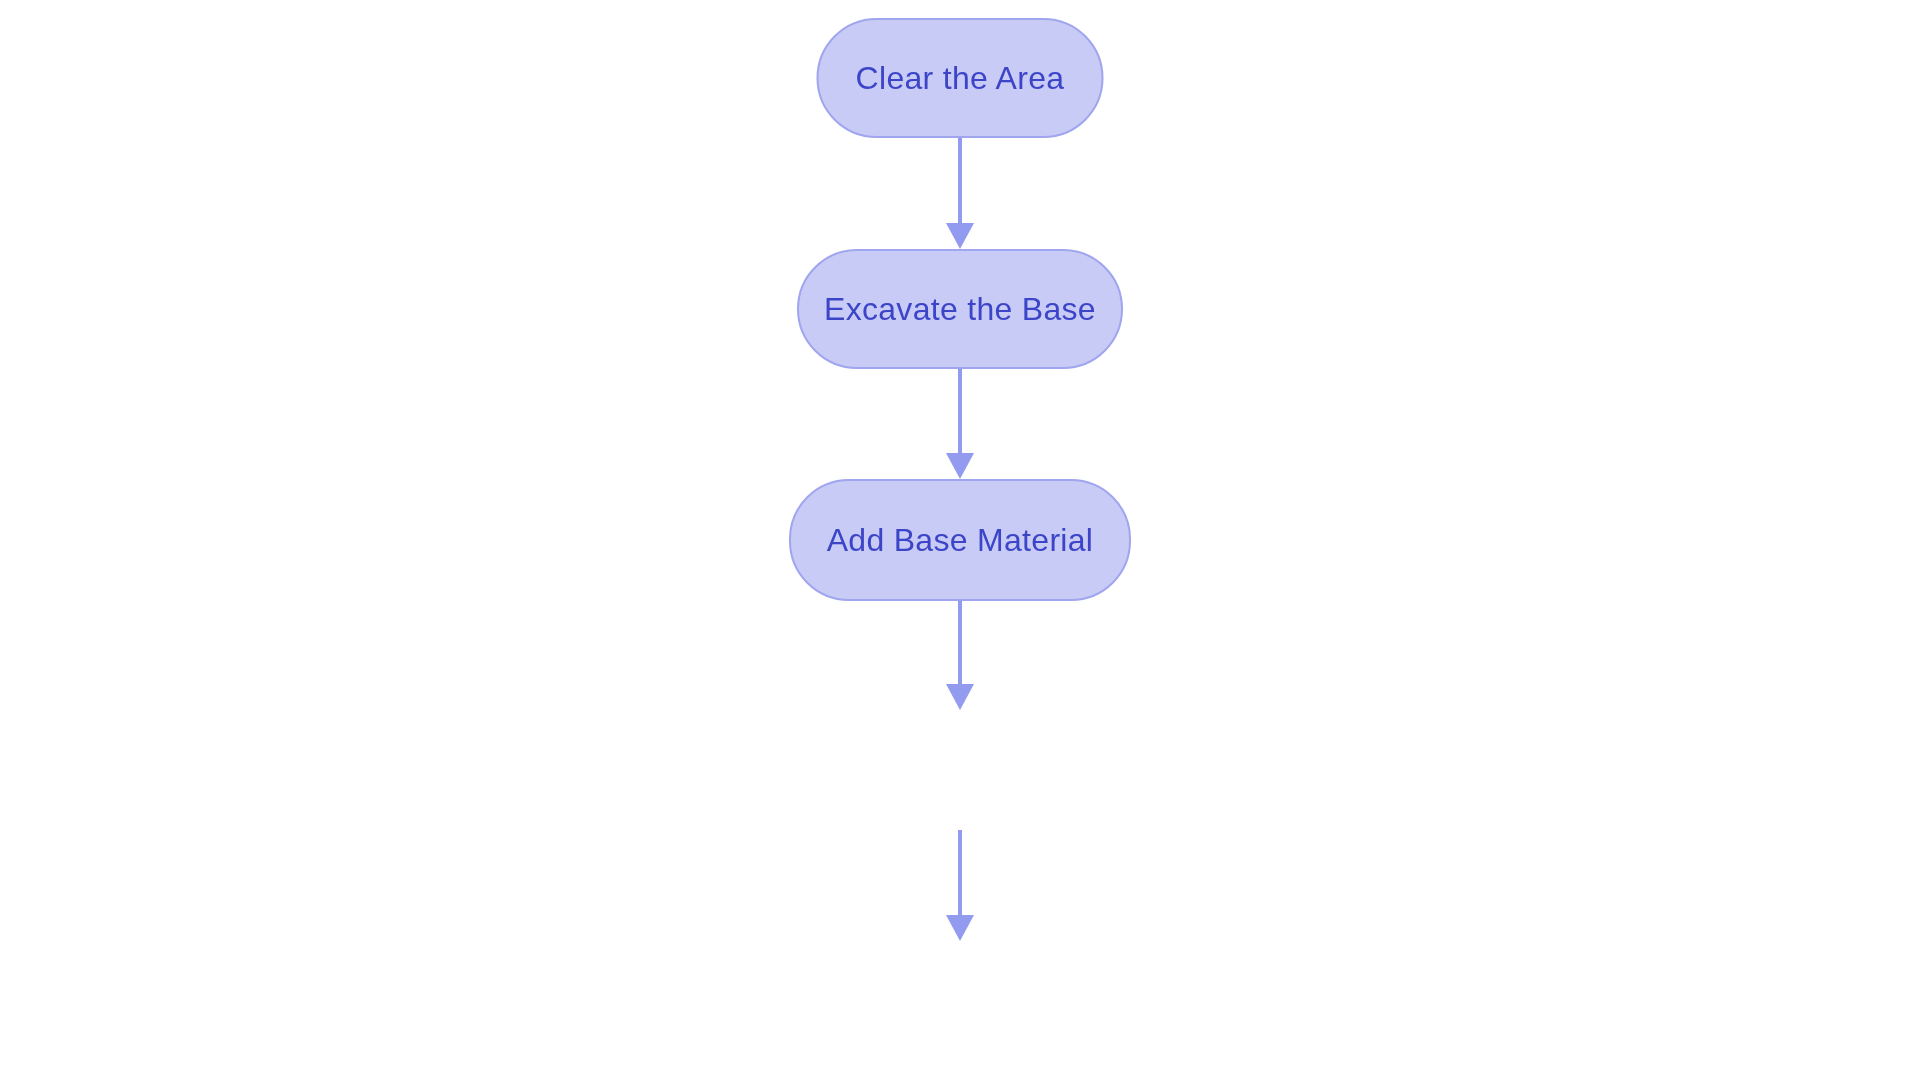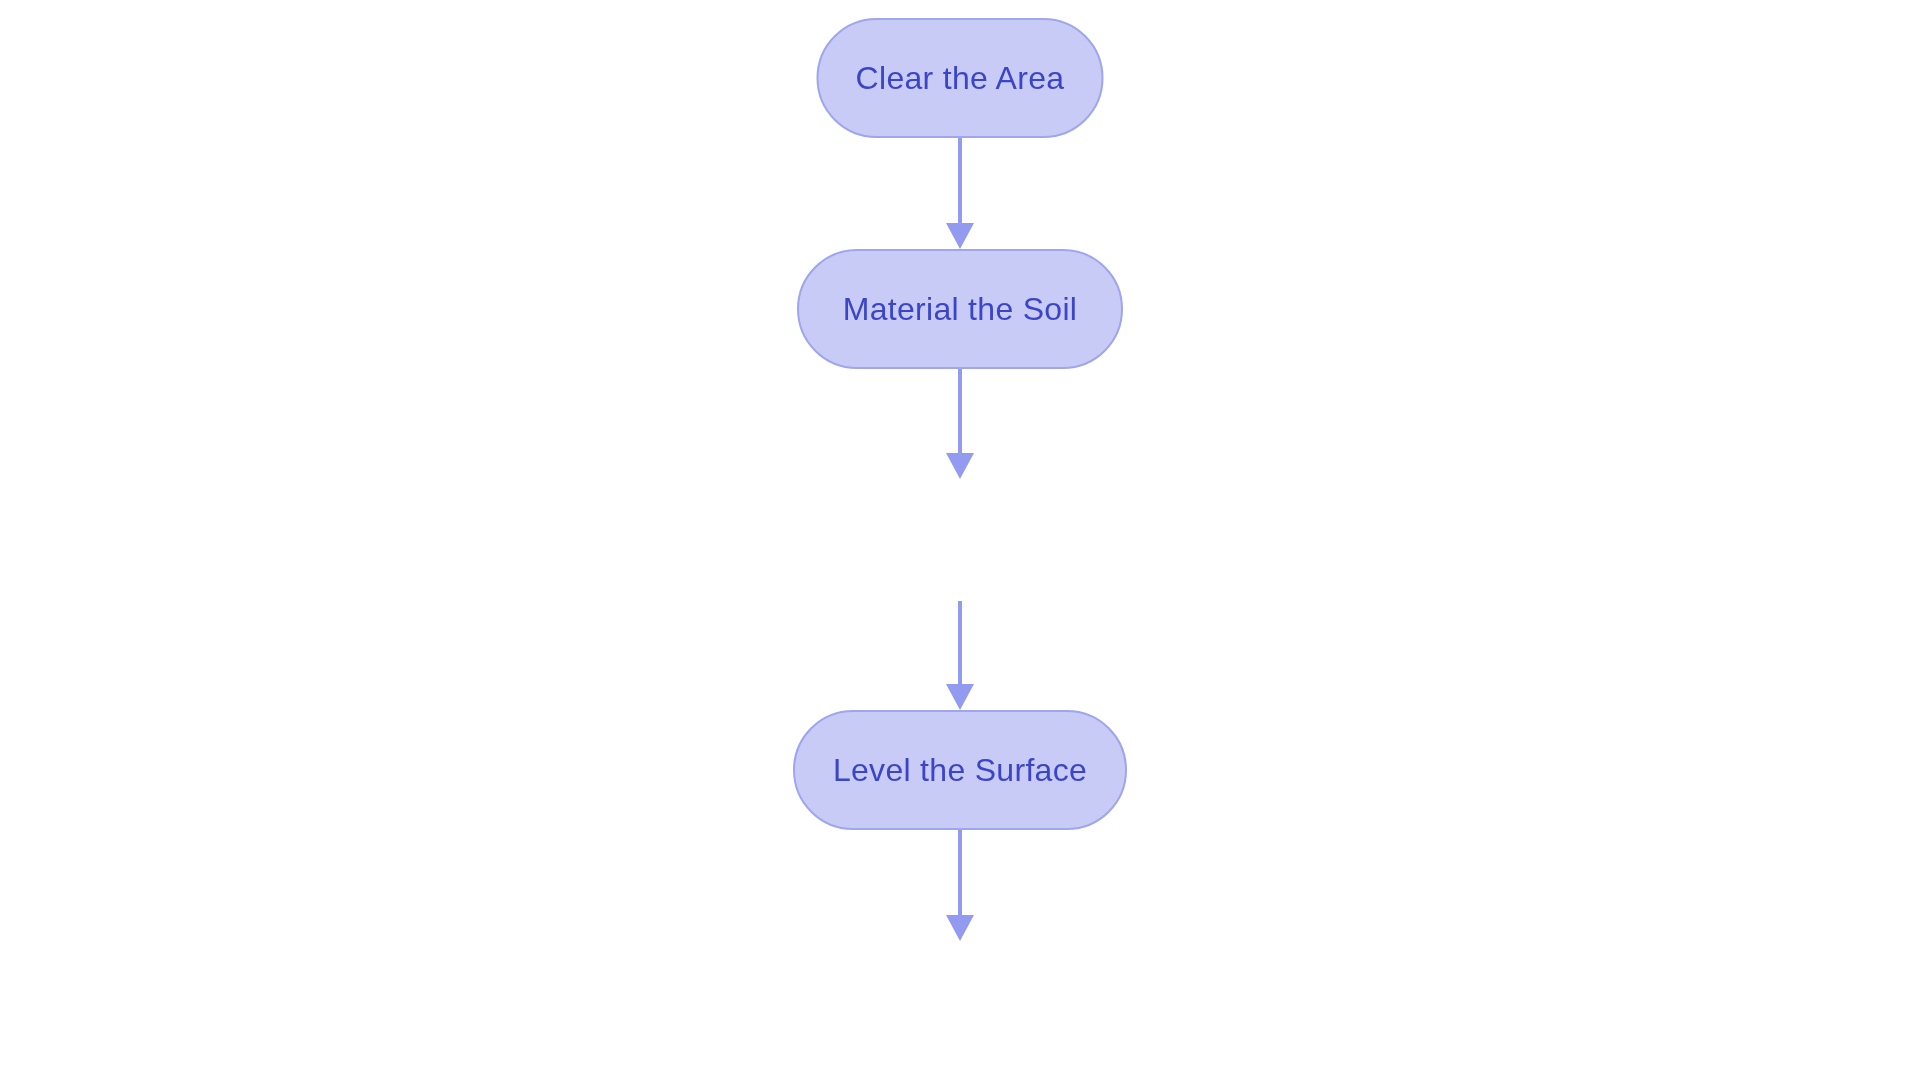--- a/index.html
+++ b/index.html
@@ -64,37 +64,37 @@
   <div class="node n1">
     <span class="node-label">Clear the Area</span>
   </div>
 
   <div class="connector c1">
     <div class="stem"></div>
     <div class="head"></div>
   </div>
 
   <div class="node n2">
-    <span class="node-label">Material the Soil</span>
+    <span class="node-label">Excavate the Base</span>
   </div>
 
   <div class="connector c2">
     <div class="stem"></div>
     <div class="head"></div>
   </div>
 
+  <div class="node n3">
+    <span class="node-label">Add Base Material</span>
+  </div>
 
   <div class="connector c3">
     <div class="stem"></div>
     <div class="head"></div>
   </div>
 
-  <div class="node n4">
-    <span class="node-label">Level the Surface</span>
-  </div>
 
   <div class="connector c4">
     <div class="stem"></div>
     <div class="head"></div>
   </div>
 
 
 </div>
 
 </body></html>

